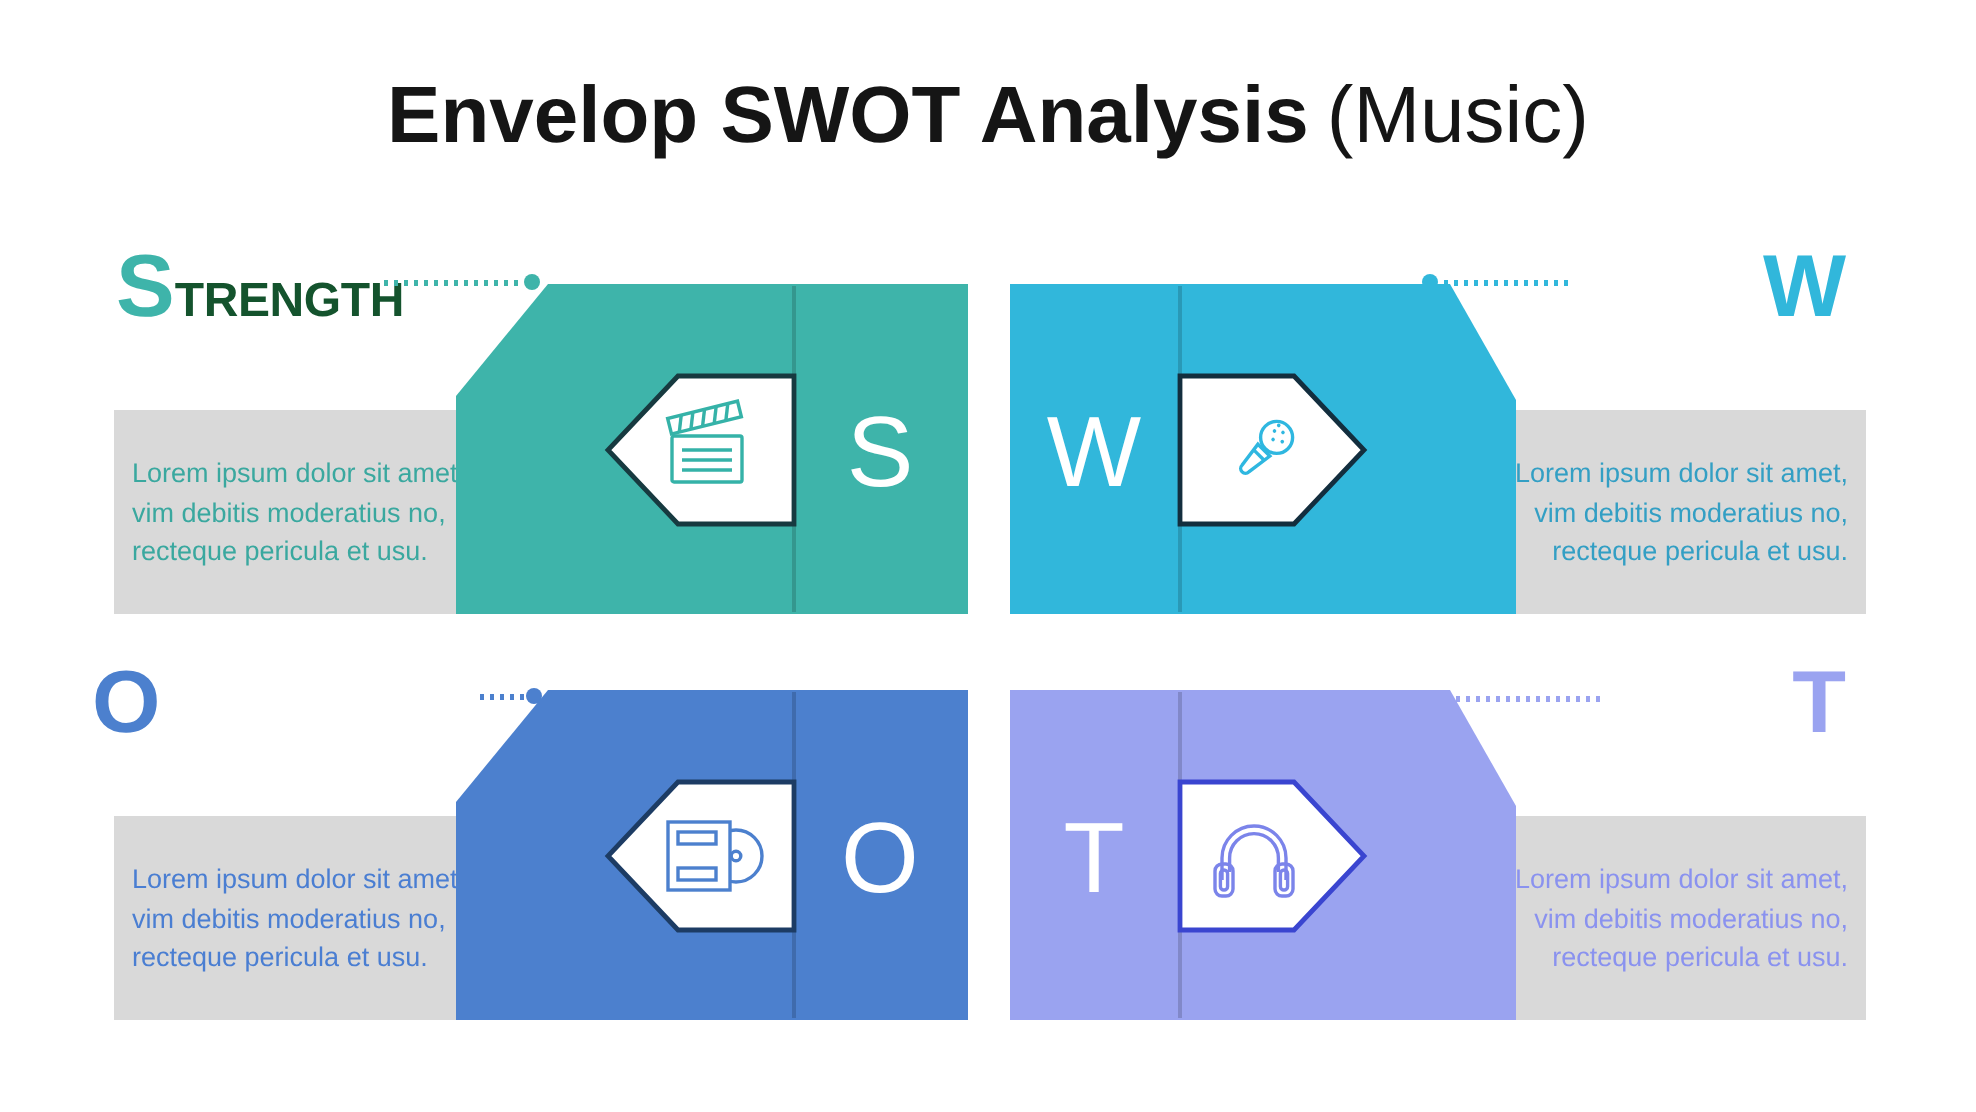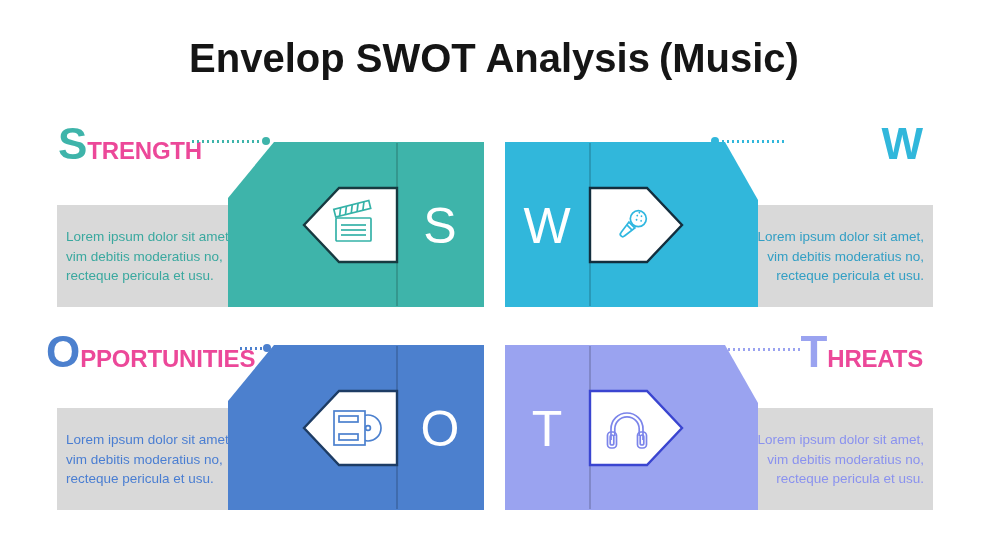--- a/index.html
+++ b/index.html
@@ -12,28 +12,28 @@
   .q-s { --c:#3eb4aa; --o:#173a40; --t:#3aa89f; --ic:#35b2a8; }
   .q-w { --c:#31b7db; --o:#132e3e; --t:#339fc4; --ic:#2fb7e0; }
   .q-o { --c:#4c80ce; --o:#1d3c64; --t:#4a7ed2; --ic:#4c80ce; }
   .q-t { --c:#9aa3f0; --o:#3a45d0; --t:#8a92ef; --ic:#7b84ea; }
 
   .title {
     position:absolute; top:38px; left:0; width:100%;
     text-align:center; font-size:40px; color:#151515; line-height:1;
   }
   .t-bold { font-weight:700;text-align:right; }
-  .t-reg  { font-weight:700; margin-left:9px; }
+  .t-reg  { font-weight:400; margin-left:9px; }
 
   .heading {
     position:absolute; display:flex; align-items:baseline;
     font-weight:700; white-space:nowrap; line-height:1;
   }
   .initial { font-size:44px; color:var(--c); }
-  .rest    { font-size:24px; color:#ec4899; letter-spacing:-0.2px; }
+  .rest    { font-size:24px; color:#14532d; letter-spacing:-0.2px; }
 
   .conn-line {
     position:absolute; height:3px;
     background-image:repeating-linear-gradient(90deg, var(--c) 0 2px, transparent 2px 5px);
   }
   .conn-dot {
     position:absolute; width:8px; height:8px; border-radius:50%;
     background:var(--c);
   }
 
@@ -126,21 +126,20 @@
       <circle class="dotfill" cx="-0.5" cy="-5.5" r="0.9"></circle>
       <circle class="dotfill" cx="-3.5" cy="-12.5" r="0.9"></circle>
       <path d="M -4.2,1.5 L 4.2,1.5 L 2.4,14.5 A 2.4,2.4 0 0 1 -2.4,14.5 Z"></path>
       <line x1="-3.7" y1="5" x2="3.7" y2="5"></line>
     </g>
     <text class="env-letter" x="42" y="101">W</text>
   </svg>
 
   <div class="heading q-o" style="left:46px; top:330px;">
     <span class="initial">O</span>
-      <span class="rest">PPORTUNITIES</span>
   </div>
   <div class="conn-line q-o" style="left:240px; top:347px; width:22px;"></div>
   <div class="conn-dot q-o" style="left:263px; top:344px;"></div>
 
   <div class="desc left q-o" style="left:57px; top:408px;">
     <div>Lorem ipsum dolor sit amet,</div>
     <div>vim debitis moderatius no,</div>
     <div>recteque pericula et usu.</div>
   </div>
 
@@ -153,21 +152,20 @@
       <rect class="whitefill" x="0" y="0" width="31" height="34"></rect>
       <rect x="5" y="5" width="19" height="6"></rect>
       <rect x="5" y="23" width="19" height="6"></rect>
       <circle cx="34" cy="17" r="2.4"></circle>
     </g>
     <text class="env-letter" x="212" y="101">O</text>
   </svg>
 
   <div class="heading q-t" style="right:65px; top:330px;">
     <span class="initial">T</span>
-      <span class="rest">HREATS</span>
   </div>
   <div class="conn-dot q-t" style="left:712px; top:345px;"></div>
   <div class="conn-line q-t" style="left:723px; top:348px; width:80px;"></div>
 
   <div class="desc right q-t" style="left:700px; top:408px;">
     <div>Lorem ipsum dolor sit amet,</div>
     <div>vim debitis moderatius no,</div>
     <div>recteque pericula et usu.</div>
   </div>
 

